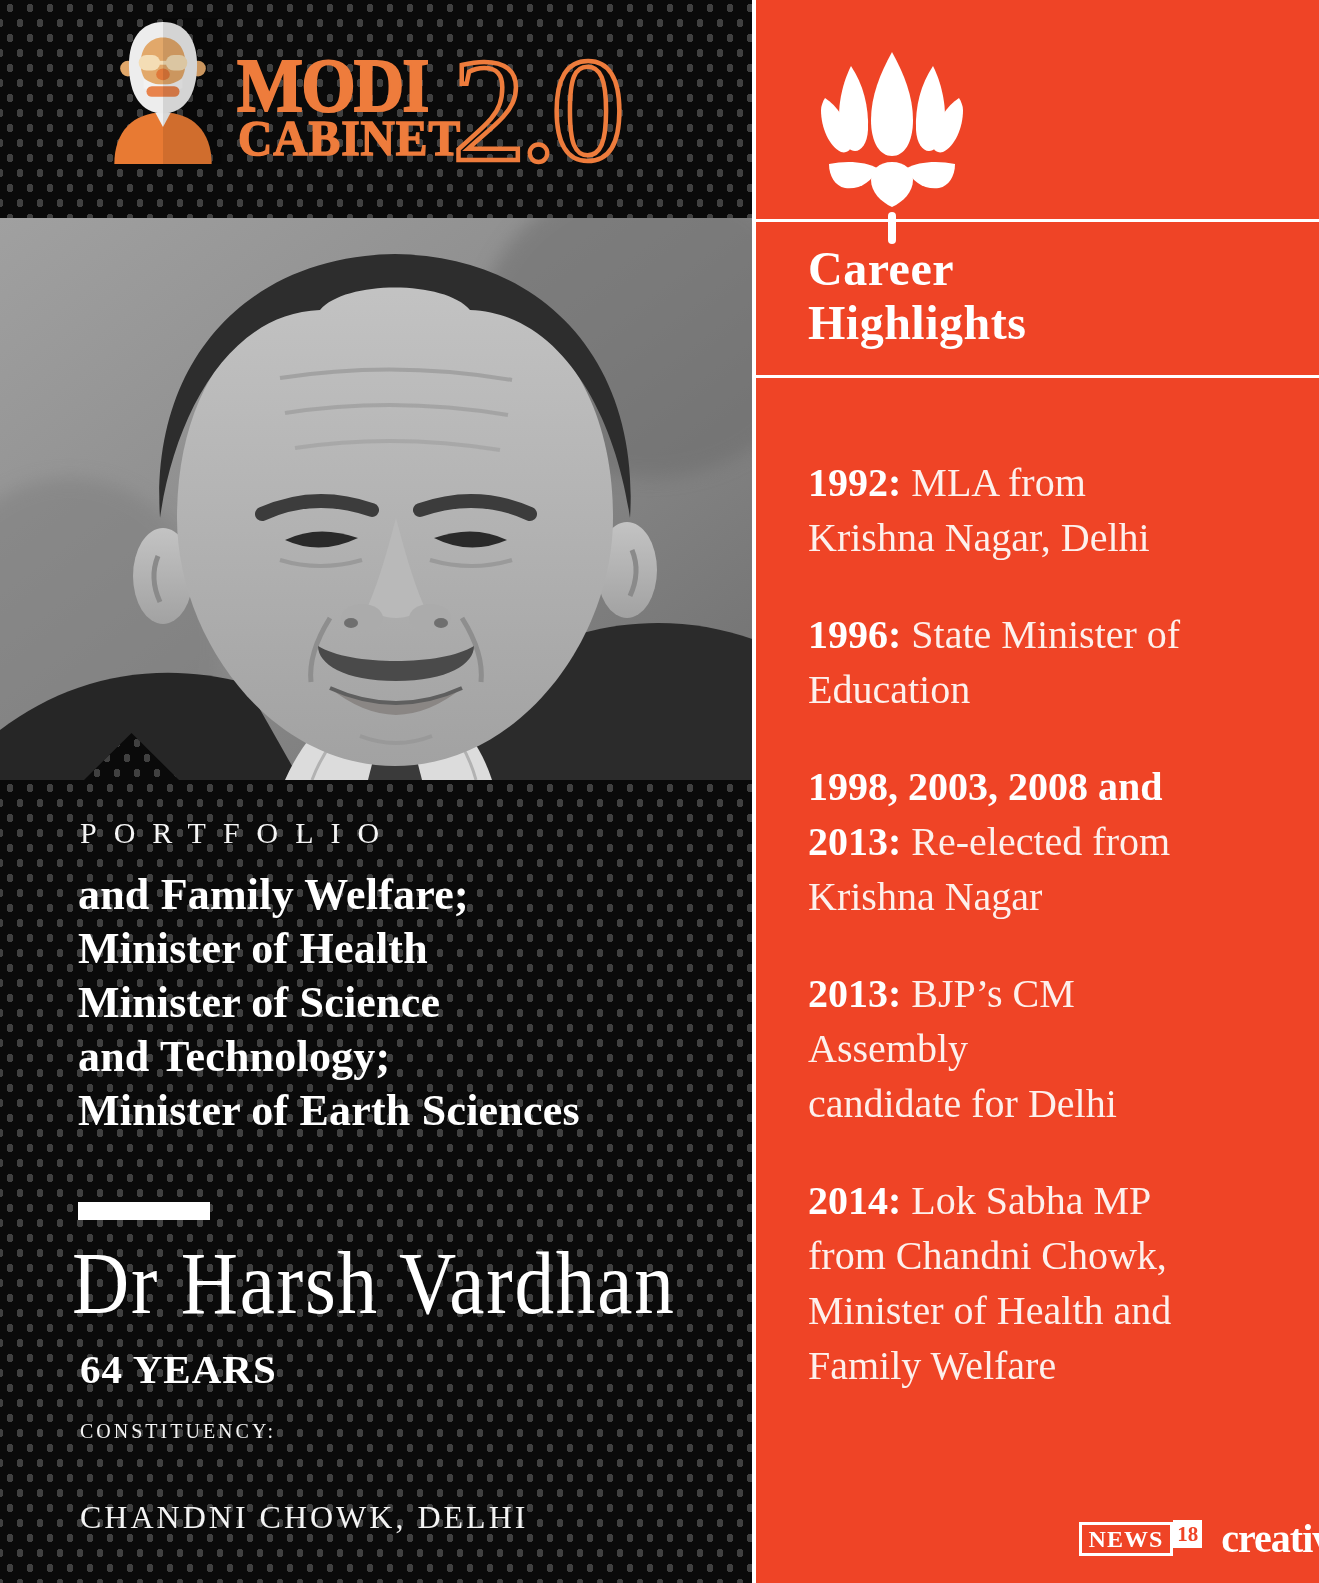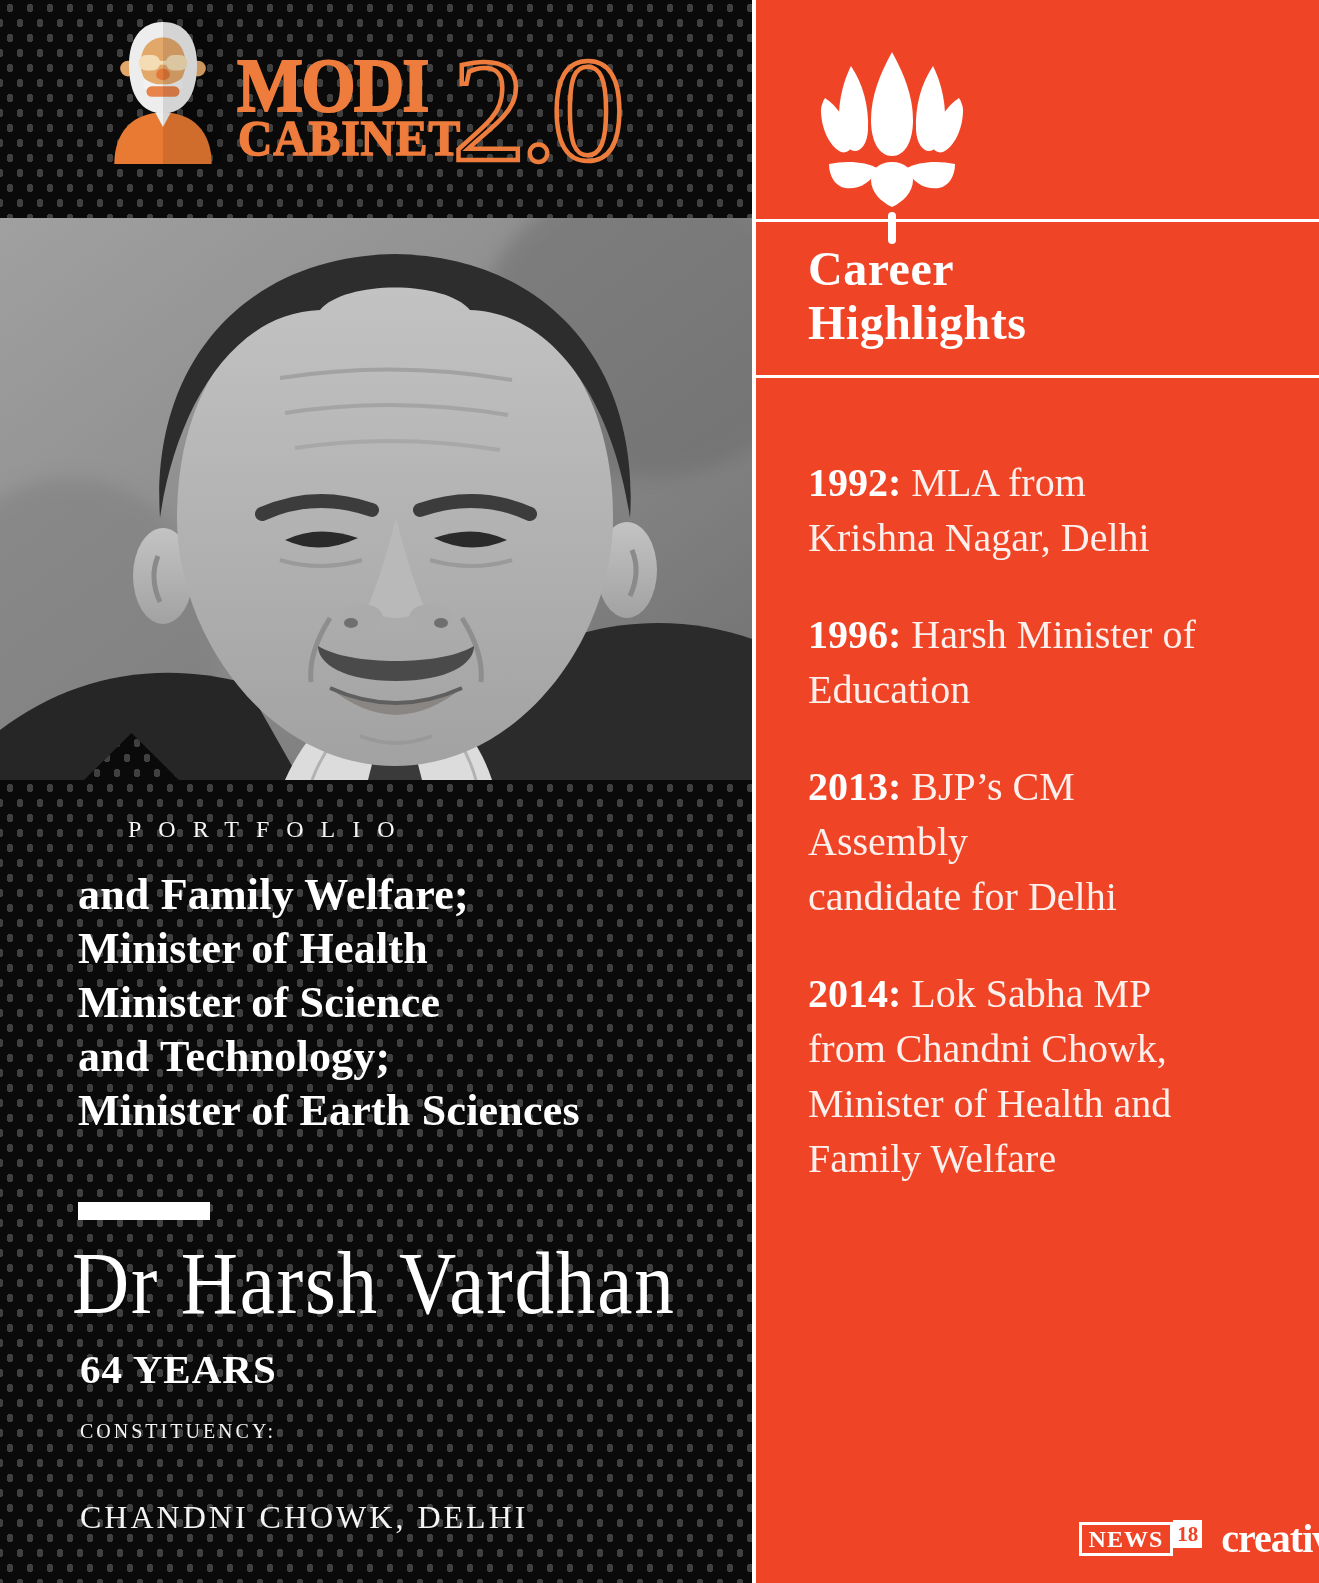--- a/index.html
+++ b/index.html
@@ -30,22 +30,22 @@
     clip-path:polygon(50% 0,100% 100%,0 100%);
     background-color:#0a0a0a;
     background-image:
       radial-gradient(3.5px 4.5px at 10px 8px,#404040 97%,transparent 100%),
       radial-gradient(3.5px 4.5px at 10px 8px,#404040 97%,transparent 100%);
     background-size:20px 30px,20px 30px;
     background-position:4px 2px,14px 17px;
     z-index:3;}
 
   
-  .portfolio-label{position:absolute;left:80px;top:816px;color:#fff;font-size:24px;
-    letter-spacing:17px;font-weight:400;opacity:.96;margin-left:48px;}
+  .portfolio-label{position:absolute;left:80px;top:816px;color:#fff;font-size:30px;
+    letter-spacing:17px;font-weight:400;opacity:.96;}
   .portfolio-lines{position:absolute;left:78px;top:868px;color:#fff;font-weight:700;
     font-size:44px;line-height:54px;letter-spacing:0.2px;}
   .divider-bar{position:absolute;left:78px;top:1202px;width:132px;height:18px;background:#fff;}
   .name{position:absolute;left:72px;top:1240px;margin:0;color:#fff;font-weight:400;
     font-size:88px;line-height:1;letter-spacing:2px;transform:scaleX(0.9);transform-origin:left top;}
   .age{position:absolute;left:80px;top:1345px;color:#fff;font-weight:700;font-size:41px;letter-spacing:1px;}
   .constituency-label{position:absolute;left:80px;top:1420px;color:#f4f4f4;font-size:20px;letter-spacing:3px;}
   .constituency-value{position:absolute;left:80px;top:1463px;color:#f4f4f4;font-size:32px;letter-spacing:3px;margin-top:36px;}
 
   
@@ -188,22 +188,27 @@
     </svg>
     <div class="hr hr1"></div>
     <h2 class="career-title"><span>Career</span><br><span>Highlights</span></h2>
     <div class="hr hr2"></div>
     <div class="career-list">
         <p class="career-item">
           <span class="cline"><span class="yr">1992:</span><span> MLA from</span></span>
           <span class="cline"><span>Krishna Nagar, Delhi</span></span>
         </p>
         <p class="career-item">
-          <span class="cline"><span class="yr">1996:</span><span> Harsh Minister of</span></span>
+          <span class="cline"><span class="yr">1996:</span><span> State Minister of</span></span>
           <span class="cline"><span>Education</span></span>
+        </p>
+        <p class="career-item">
+          <span class="cline"><span class="yr">1998, 2003, 2008 and</span></span>
+          <span class="cline"><span class="yr">2013:</span><span> Re-elected from</span></span>
+          <span class="cline"><span>Krishna Nagar</span></span>
         </p>
         <p class="career-item">
           <span class="cline"><span class="yr">2013:</span><span> BJP’s CM</span></span>
           <span class="cline"><span>Assembly</span></span>
           <span class="cline"><span>candidate for Delhi</span></span>
         </p>
         <p class="career-item">
           <span class="cline"><span class="yr">2014:</span><span> Lok Sabha MP</span></span>
           <span class="cline"><span>from Chandni Chowk,</span></span>
           <span class="cline"><span>Minister of Health and</span></span>

